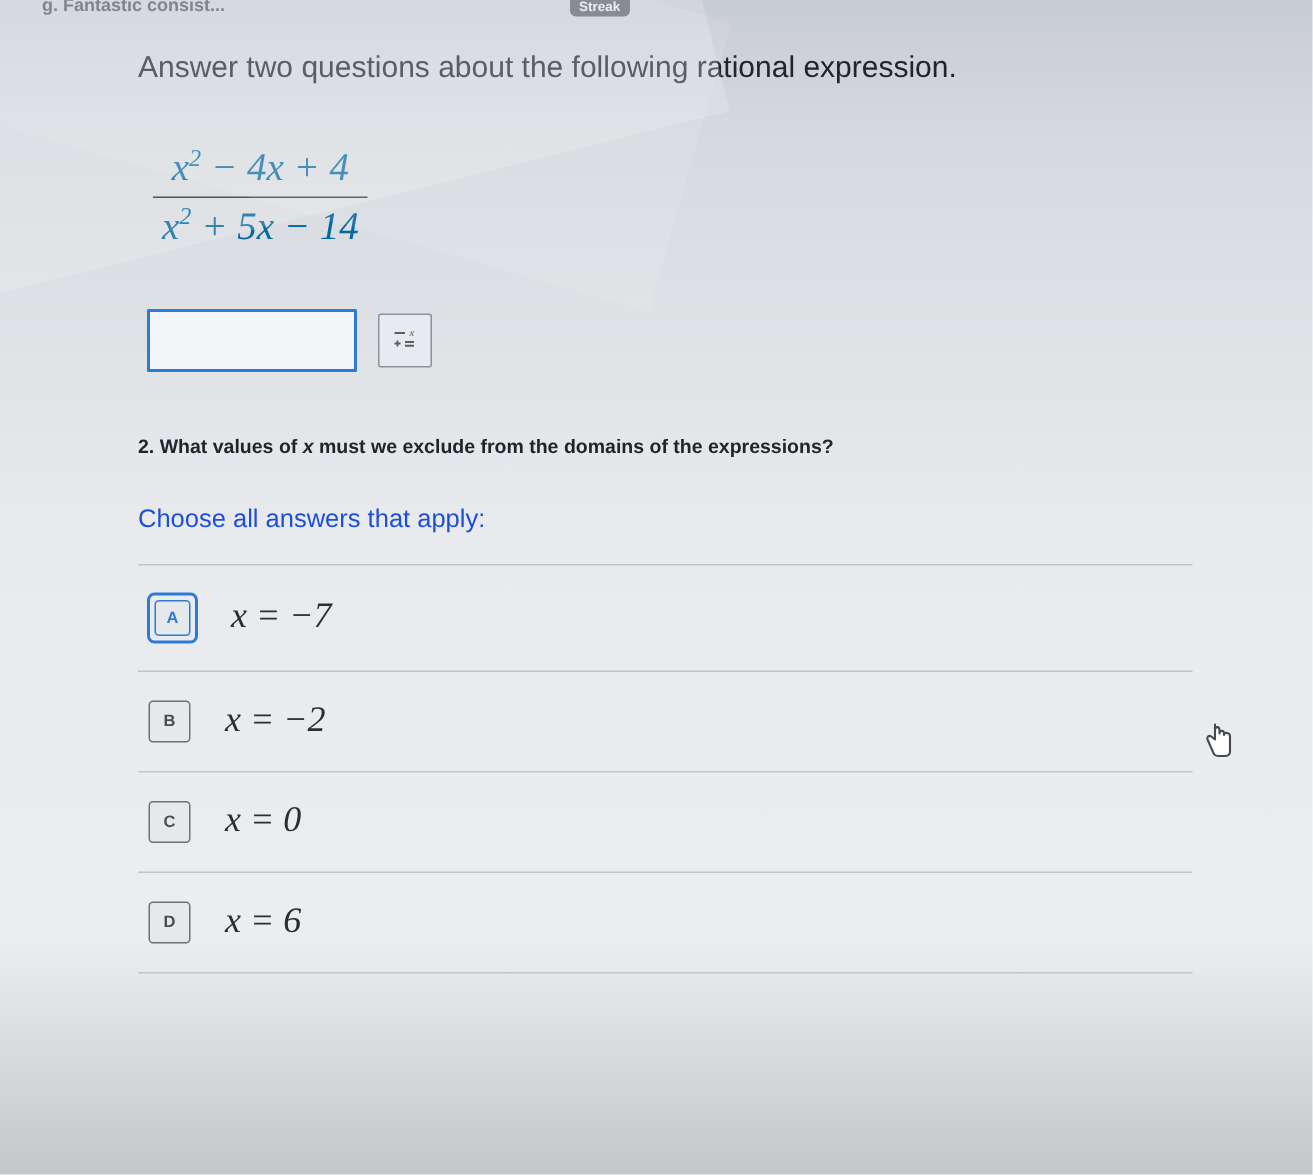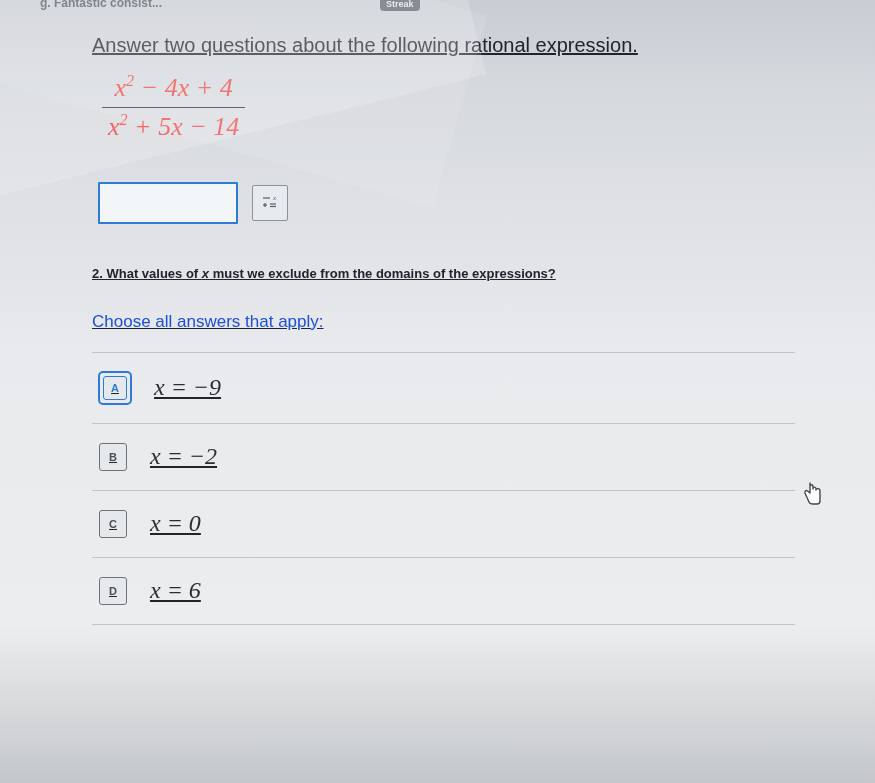--- a/index.html
+++ b/index.html
@@ -13,45 +13,44 @@
   }
   .glare {
     position: absolute; pointer-events: none;
     background: rgba(255,255,255,0.18);
   }
   .glare.g1 { top:-60px; left:-50px; width:520px; height:200px; transform: rotate(-14deg); }
   .glare.g2 { top:-60px; left:-50px; width:520px; height:200px; transform: rotate(16deg); background:rgba(255,255,255,0.1);}
   .topbar {
     height: 6px;
     display:flex; align-items:center;
-    padding: 0 40px;
+    padding: 0 28px;
     font-size: 12px; font-weight:600;
     color:#2c2f38;
     gap: 200px;
     opacity: 0.5;
   }
   .streak-chip {
     position:absolute; top:-3px; left:380px;
     background:#3b3f48; color:#fff; border-radius:4px;
     font-size:9px; padding:2px 6px;
   }
   .content {
     padding: 28px 80px 40px 92px;
-    text-decoration: underline;
   }
   .intro {
     font-size: 20px; color:#21242c;
   }
   .fraction-block {
-    margin: 16px 0 30px 10px;
+    margin: 40px 0 30px 10px;
     display: inline-block;
     text-align: center;
     font-family: "Times New Roman", serif;
     font-size: 26px;
-    color: #ef4444;
+    color: #0369a1;
   }
   .fraction-block .num { padding: 0 6px 4px; }
   .fraction-block .bar { border-top: 1.5px solid #2a2d35; }
   .fraction-block .den { padding: 4px 6px 0; }
   .mathit { font-style: italic; }
   .sup { font-size: 0.62em; vertical-align: super; line-height:0; }
   .q1 {
     font-size: 20px; font-weight:600; color:#21242c;
     margin-bottom: 30px;
   }
@@ -161,21 +160,21 @@
 
   <div class="q2">2. What values of <span class="mathit">x</span> must we exclude from the domains of the expressions?</div>
 
   <div class="hint">Choose all answers that apply:</div>
 
   <div id="choice-list">
       <div class="choice-row selected">
         <div class="choice-box-wrap">
           <div class="choice-box">A</div>
         </div>
-        <div class="choice-math mathit">x = −9</div>
+        <div class="choice-math mathit">x = −7</div>
       </div>
       <div class="choice-row">
         <div class="choice-box-wrap">
           <div class="choice-box">B</div>
         </div>
         <div class="choice-math mathit">x = −2</div>
       </div>
       <div class="choice-row">
         <div class="choice-box-wrap">
           <div class="choice-box">C</div>

